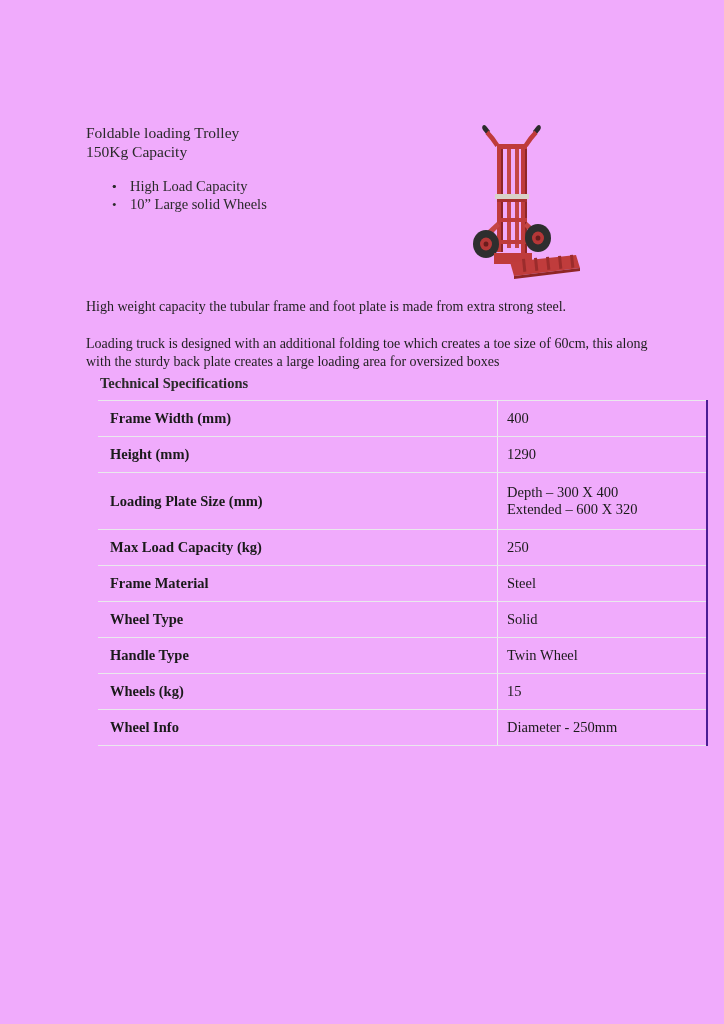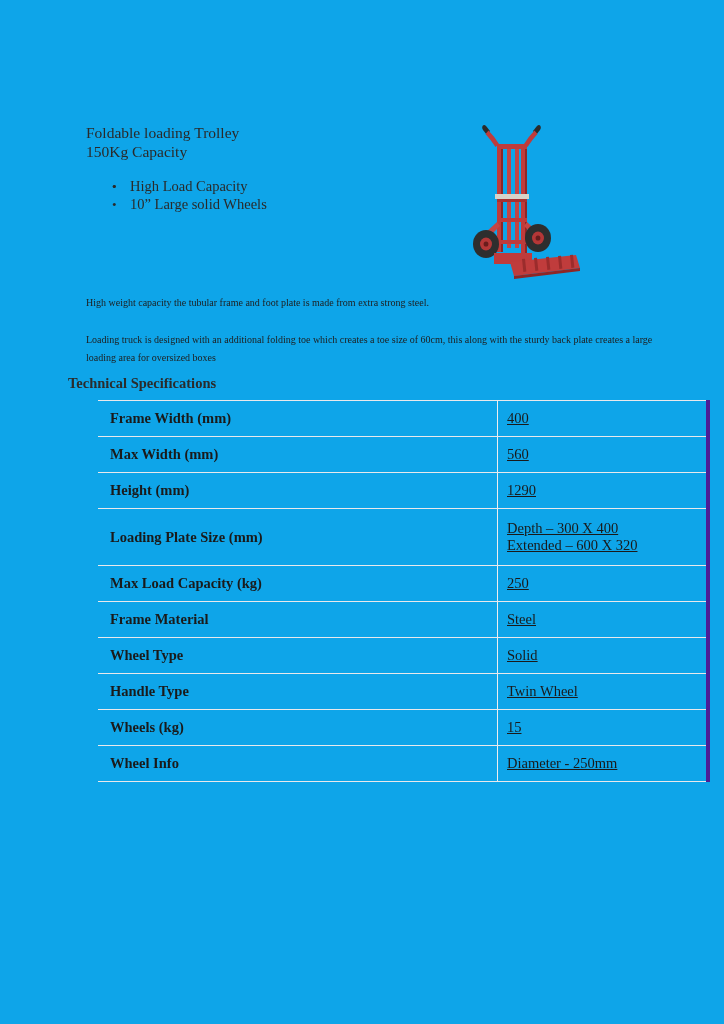--- a/index.html
+++ b/index.html
@@ -4,21 +4,21 @@
 <style>
   html, body {
     margin: 0;
     padding: 0;
     background: #ffffff;
   }
   .page {
     position: relative;
     width: 724px;
     height: 1024px;
-    background: #0ea5e9;
+    background: #f0abfc;
     overflow: hidden;
     font-family: "Liberation Serif", "DejaVu Serif", serif;
     color: #1a1a1a;
   }
 
   
   .title-block {
     position: absolute;
     left: 86px;
     top: 123px;
@@ -60,31 +60,31 @@
     top: 122px;
     width: 124px;
     height: 158px;
   }
 
   
   .para {
     position: absolute;
     left: 86px;
     width: 576px;
-    font-size: 10px;
+    font-size: 14px;
     line-height: 18px;
     color: #1e1e1e;
   }
   .para-1 { top: 284px; }
   .para-2 { top: 321px; }
 
   
   .section-heading {
     position: absolute;
-    left: 68px;
+    left: 100px;
     top: 375px;
     font-size: 14.5px;
     font-weight: bold;
     color: #2b2b2b;
   }
 
   
   .spec-table-wrap {
     position: absolute;
     left: 98px;
@@ -104,24 +104,23 @@
     vertical-align: middle;
     color: #1a1a1a;
   }
   table.spec-table td.label {
     width: 387px;
     font-weight: bold;
     border-right: 1px solid #eeeef0;
   }
   table.spec-table td.value {
     width: 199px;
-    border-right: 4px solid #4c1d95;
+    border-right: 2px solid #4c1d95;
     font-weight: normal;
     padding-left: 9px;
-    text-decoration: underline;
   }
   table.spec-table tr.tall td { padding-top: 11px; padding-bottom: 11px; }
   .value-line { display: block; line-height: 17px; }
 </style>
 </head>
 <body>
 
 <div class="page">
 
   <div class="title-block">
@@ -201,26 +200,20 @@
   <div class="spec-table-wrap">
     <table class="spec-table">
       <tbody>
         <tr>
           <td class="label">Frame Width (mm)</td>
           <td class="value">
             <span class="value-line">400</span>
           </td>
         </tr>
         <tr>
-          <td class="label">Max Width (mm)</td>
-          <td class="value">
-            <span class="value-line">560</span>
-          </td>
-        </tr>
-        <tr>
           <td class="label">Height (mm)</td>
           <td class="value">
             <span class="value-line">1290</span>
           </td>
         </tr>
         <tr class="tall">
           <td class="label">Loading Plate Size (mm)</td>
           <td class="value">
             <span class="value-line">Depth – 300 X 400</span>
             <span class="value-line">Extended – 600 X 320</span>

